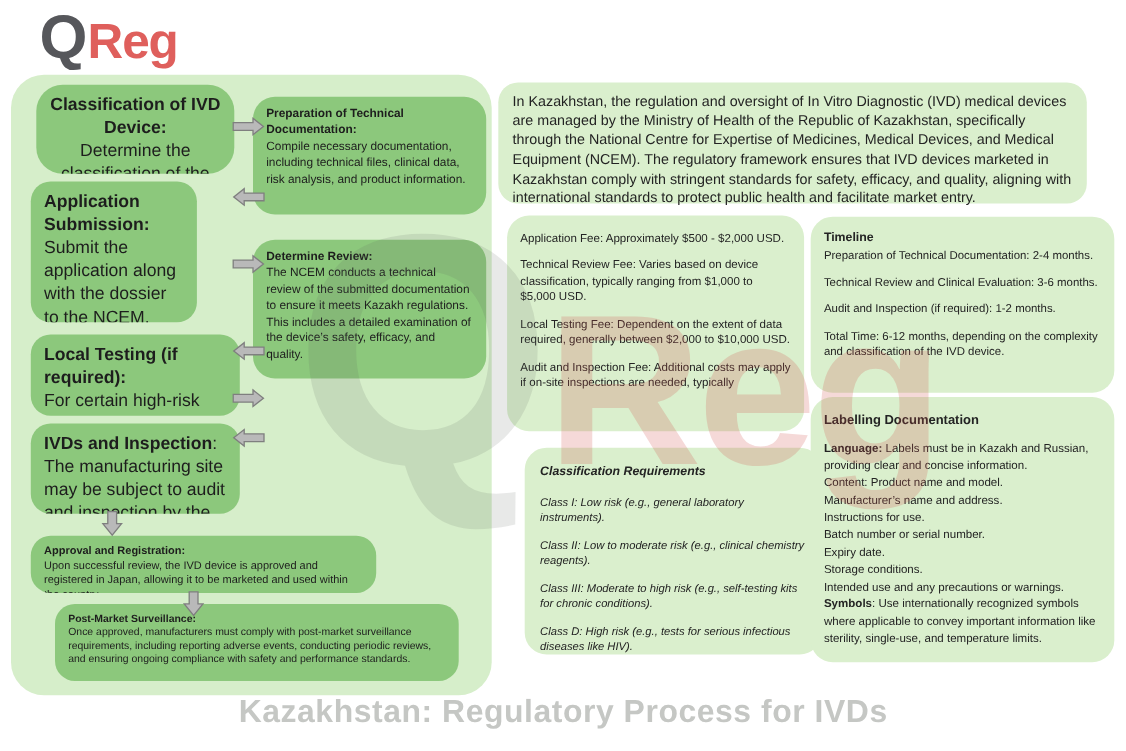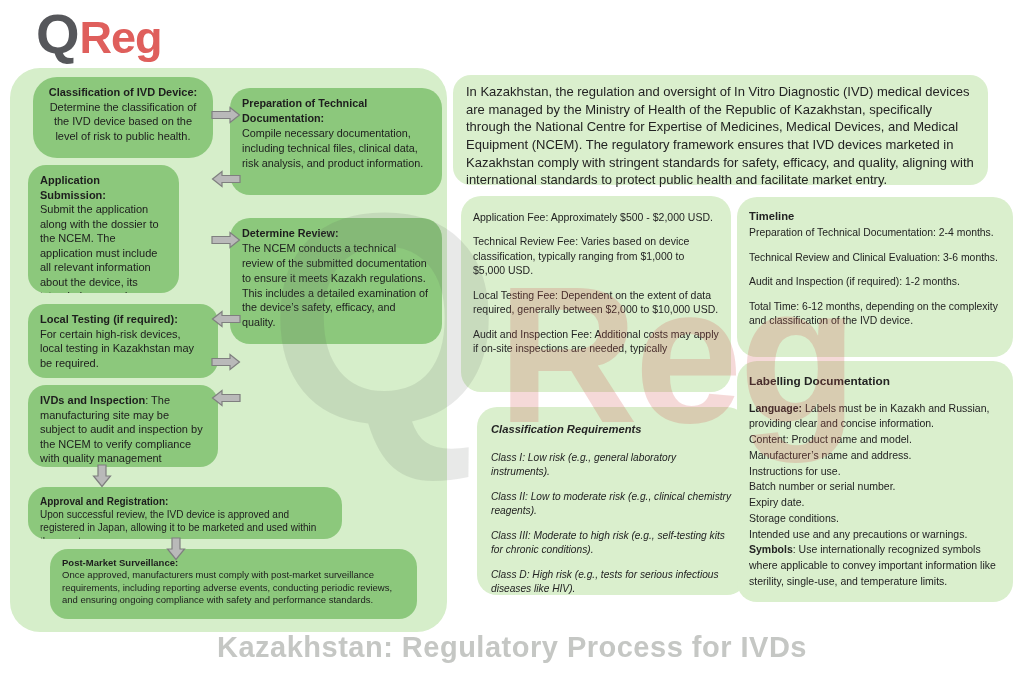--- a/index.html
+++ b/index.html
@@ -9,21 +9,21 @@
   
   .logo{position:absolute;left:36px;top:6px;display:flex;align-items:baseline;}
   .logo .q{font-size:56px;font-weight:bold;color:#56575b;line-height:1;}
   .logo .reg{font-size:45px;font-weight:bold;color:#df5f5c;line-height:1;letter-spacing:-1px;}
 
   
   .flow-wrap{position:absolute;left:10px;top:68px;width:437px;height:564px;background:#d6eeca;border-radius:30px;}
 
   
   .step{position:absolute;background:#8cc87c;border-radius:18px;padding:8px 12px;box-sizing:border-box;
-        font-size:11px;line-height:1.32;color:#1d1d1d;overflow:hidden;}
+        font-size:16px;line-height:1.32;color:#1d1d1d;overflow:hidden;}
   .step .t{font-weight:bold;}
   .doc{font-size:10.8px;line-height:1.38;border-radius:20px;}
   #s1{left:33px;top:77px;width:180px;height:81px;text-align:center;border-radius:24px;}
   #s2{left:28px;top:165px;width:151px;height:128px;}
   #s3{left:28px;top:304px;width:190px;height:74px;}
   #s4{left:28px;top:385px;width:190px;height:82px;}
   #s5{left:28px;top:487px;width:314px;height:52px;font-size:10px;}
   #s6{left:50px;top:549px;width:367px;height:70px;font-size:9.5px;line-height:1.3;}
   #d1{left:230px;top:88px;width:212px;height:107px;}
   #d2{left:230px;top:218px;width:212px;height:126px;}

